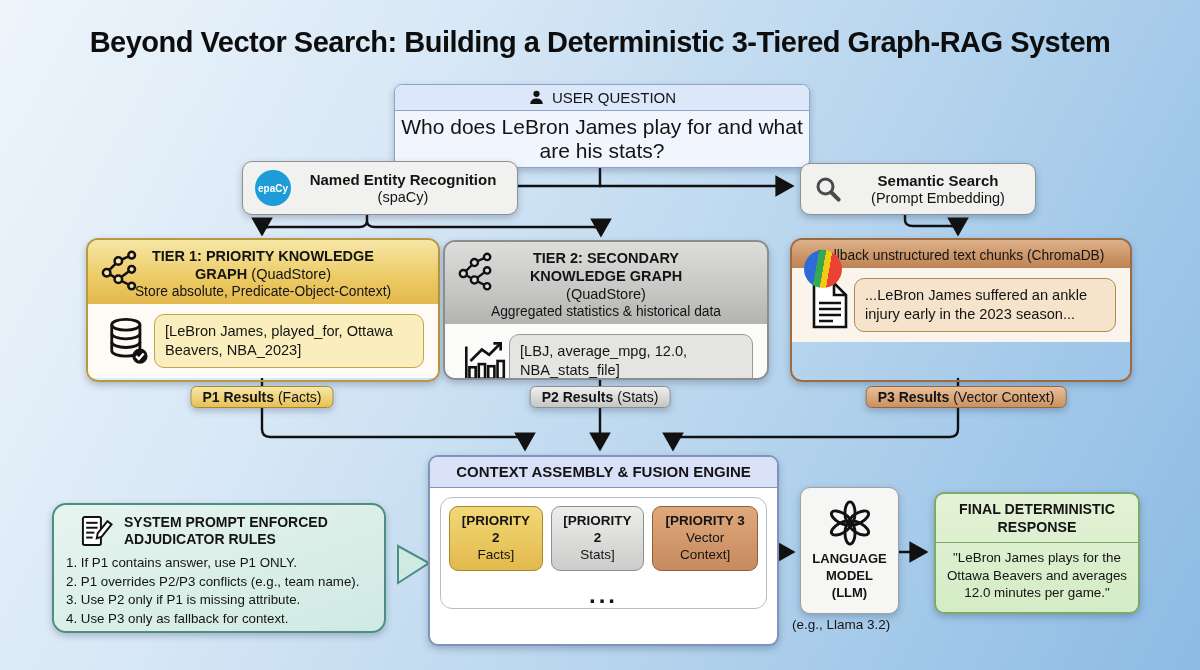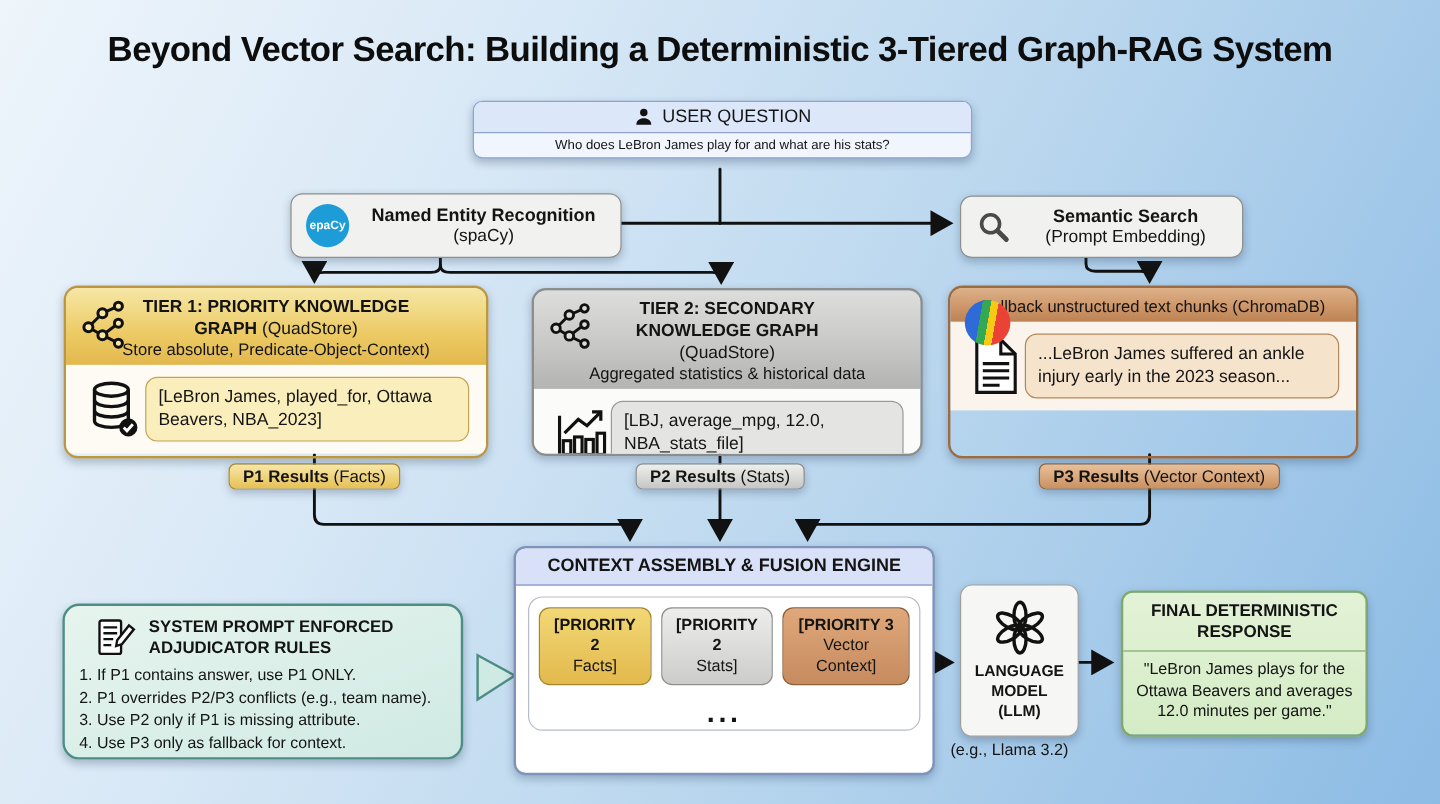--- a/index.html
+++ b/index.html
@@ -10,32 +10,32 @@
   }
   .abs{position:absolute;}
   .shadow{box-shadow:0 3px 7px rgba(30,50,80,.28);}
   #title{left:0;top:26px;width:1200px;text-align:center;font-size:29px;font-weight:bold;letter-spacing:-.5px;color:#0d0d0d;z-index:2;}
   
   #arrows{left:0;top:0;z-index:1;}
   .box{z-index:2;}
   
   #uq{left:394px;top:84px;width:414px;border:1.5px solid #8ea4cf;border-radius:8px;background:#f1f5fd;overflow:hidden;}
   #uq .hd{background:#dde7fa;border-bottom:1.5px solid #8ea4cf;padding:4px 6px;display:flex;align-items:center;justify-content:center;gap:7px;font-weight:normal;font-size:15px;}
-  #uq .bd{padding:4px 6px;text-align:center;font-size:11px;}
+  #uq .bd{padding:4px 6px;text-align:center;font-size:21px;}
   
   .toolbox{background:#f1f1ef;border:1.5px solid #8f8f8d;border-radius:10px;display:flex;align-items:center;gap:10px;padding:6px 12px;}
   #ner{left:242px;top:161px;width:250px;height:40px;}
   #search{left:800px;top:163px;width:210px;height:38px;}
   .toolbox .tt{flex:1;text-align:center;line-height:1.2;}
   .toolbox .tt b{font-size:15px;}
   .toolbox .tt span{display:block;font-size:14.5px;}
   .spacy-logo{width:36px;height:36px;border-radius:50%;background:#1d9cd8;color:#fff;font-size:10px;font-weight:bold;display:flex;align-items:center;justify-content:center;flex:none;}
   
   .tier{border-radius:12px;overflow:hidden;}
-  #tier1{left:53px;top:238px;width:350px;height:140px;border:2px solid #bb9744;}
+  #tier1{left:86px;top:238px;width:350px;height:140px;border:2px solid #bb9744;}
   #tier2{left:443px;top:240px;width:322px;height:136px;border:2px solid #8d8d8b;}
   #tier3{left:790px;top:238px;width:338px;height:140px;border:2px solid #9c6b42;}
   .tier .hd{position:relative;padding:7px 8px 5px 8px;text-align:center;}
   #tier1 .hd{background:linear-gradient(180deg,#f6e7a6 0%,#ecca64 60%,#e3b84e 100%);}
   #tier2 .hd{background:linear-gradient(180deg,#dddddb 0%,#c6c6c4 60%,#b3b3b1 100%);}
   #tier3 .hd{background:linear-gradient(180deg,#ddb18a 0%,#cc9466 60%,#bd8355 100%);}
   .tier .hd .ticon{position:absolute;left:12px;top:10px;}
   .tier .hd .tt{margin:0 50px;font-size:14.5px;line-height:1.25;}
   .tier .hd .tt b{font-size:14.5px;}
   .tier .hd .desc{font-size:13.8px;margin-top:1px;}

